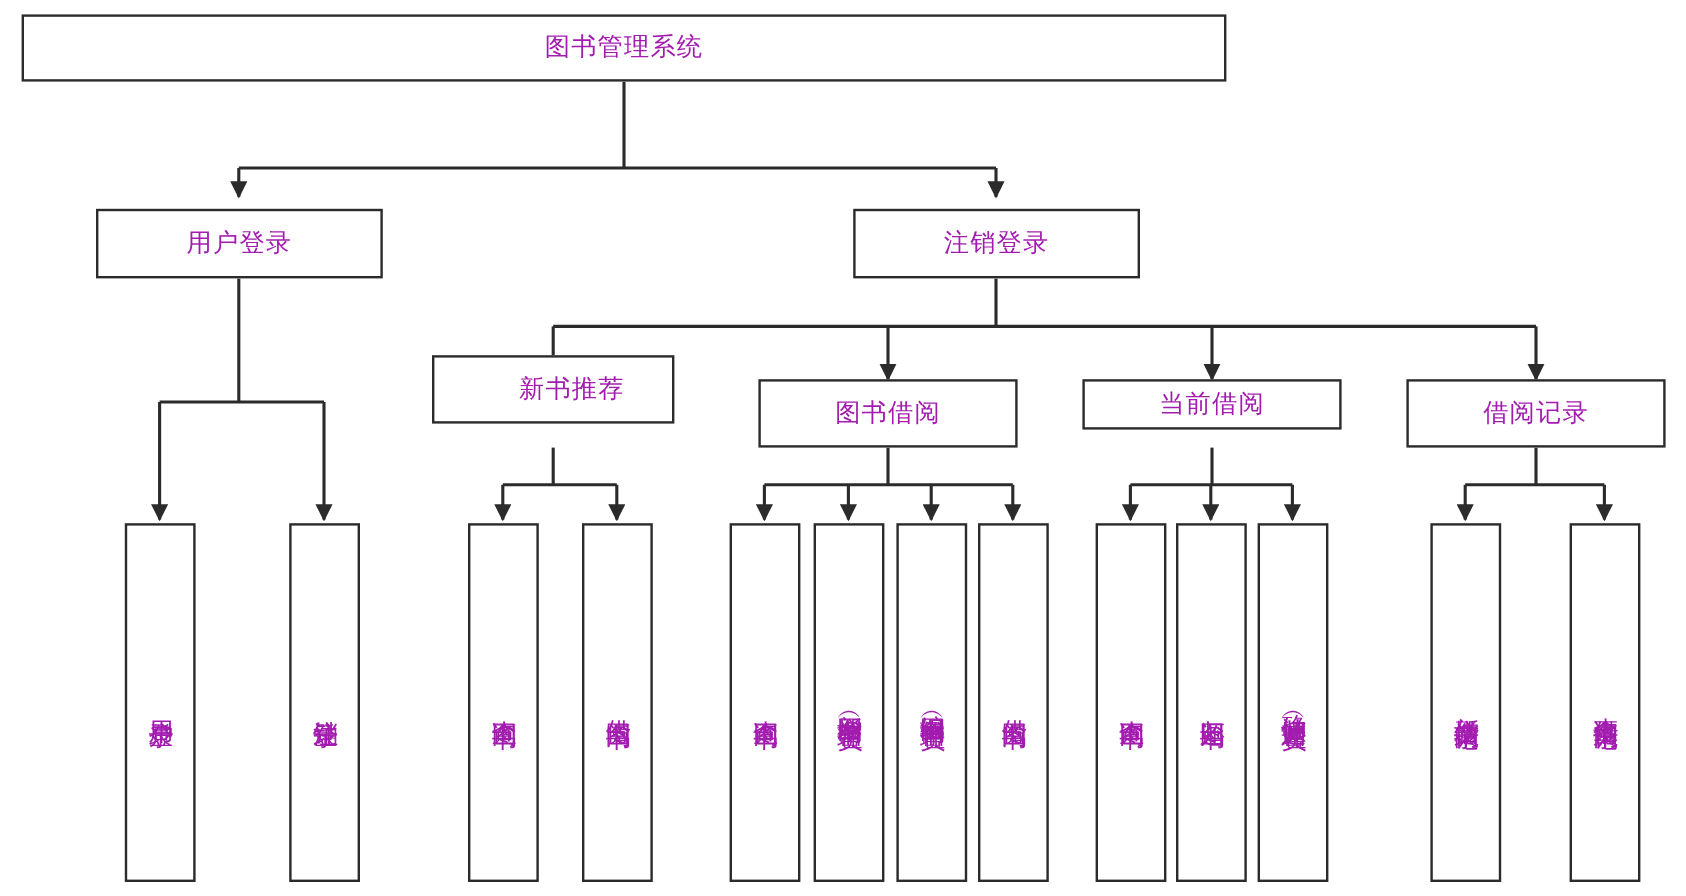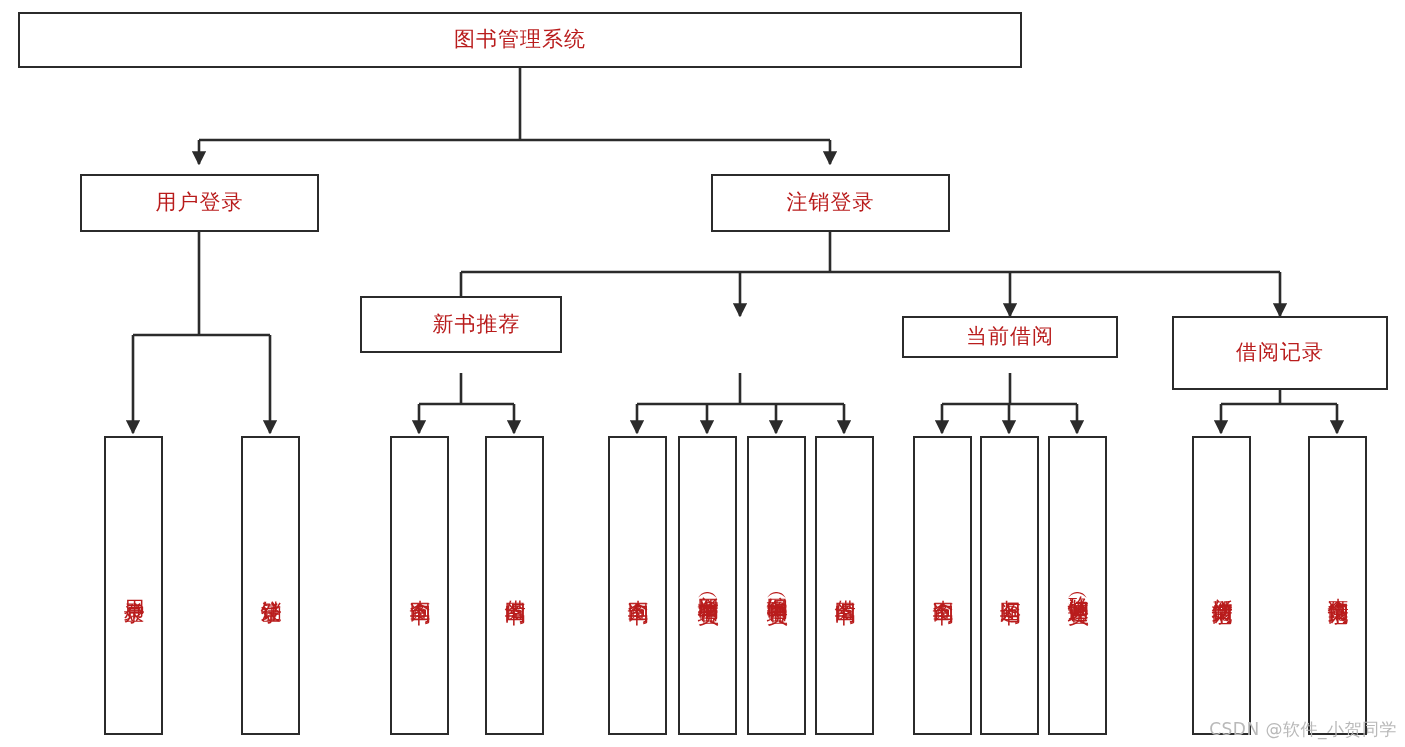--- a/index.html
+++ b/index.html
@@ -26,21 +26,21 @@
     pointer-events: none;
   }
   .node {
     position: absolute;
     box-sizing: border-box;
     border: 2px solid #2b2b2b;
     background: #ffffff;
     display: flex;
     align-items: center;
     justify-content: center;
-    color: #b91c1c;
+    color: #a21caf;
   }
   .node.horiz {
     font-size: 21px;
     letter-spacing: 1px;
     line-height: 1.2;
   }
   .node.vert {
     writing-mode: vertical-rl;
     text-orientation: upright;
     font-size: 21px;
@@ -127,24 +127,27 @@
   <div class="node horiz" style="left:80px; top:174px; width:239px; height:58px;">
     <span>用户登录</span>
   </div>
   <div class="node horiz" style="left:711px; top:174px; width:239px; height:58px;">
     <span>注销登录</span>
   </div>
 
   <div class="node horiz" style="left:360px; top:296px; width:202px; height:57px;padding-left:31px;">
     <span>新书推荐</span>
   </div>
+  <div class="node horiz" style="left:632px; top:316px; width:216px; height:57px;">
+    <span>图书借阅</span>
+  </div>
   <div class="node horiz" style="left:902px; top:316px; width:216px; height:42px;">
     <span>当前借阅</span>
   </div>
-  <div class="node horiz" style="left:1172px; top:316px; width:216px; height:74px;">
+  <div class="node horiz" style="left:1172px; top:316px; width:216px; height:57px;">
     <span>借阅记录</span>
   </div>
 
   <div class="node vert" style="left:104px; top:436px; width:59px; height:299px;">
     <span class="vlabel">用户登录</span>
   </div>
   <div class="node vert" style="left:241px; top:436px; width:59px; height:299px;">
     <span class="vlabel">注销登录</span>
   </div>
 
@@ -178,15 +181,14 @@
     <span class="vlabel">确认归还（管理员）</span>
   </div>
 
   <div class="node vert" style="left:1192px; top:436px; width:59px; height:299px;">
     <span class="vlabel">新增借阅记录</span>
   </div>
   <div class="node vert" style="left:1308px; top:436px; width:59px; height:299px;">
     <span class="vlabel">查询借阅记录</span>
   </div>
 
-  <div class="watermark">CSDN @软件_小贺同学</div>
 
 </div>
 
 </body></html>

